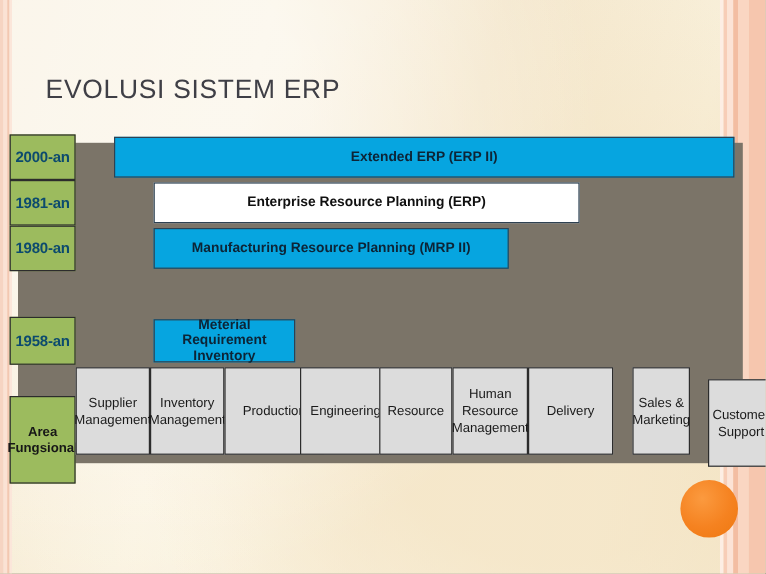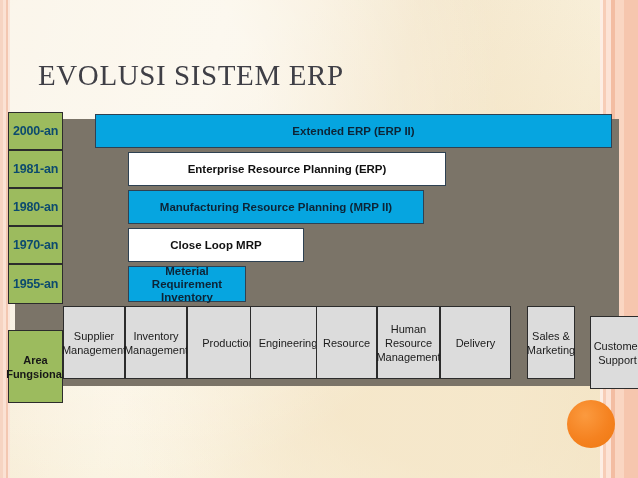--- a/index.html
+++ b/index.html
@@ -38,22 +38,22 @@
   #orb{
     position:absolute; left:567px; top:400px; width:48px; height:48px;
     border-radius:50%;
     background:radial-gradient(circle at 38% 32%, #fb9a3f 0%, #f58220 55%, #ee7810 100%);
     z-index:1;
   }
 
   
   #title{
     position:absolute; left:38px; top:58px;
-    font-family:Liberation Serif, serif;
-    font-size:29px; line-height:34px;
+    font-family:Liberation Sans, sans-serif;
+    font-size:22px; line-height:34px;
     font-variant:small-caps;
     letter-spacing:.6px;
     color:#3f3f46;
     white-space:nowrap;
     z-index:3;
   }
 
   
   #chart{
     position:absolute; left:8px; top:112px;
@@ -139,35 +139,31 @@
 
   <div id="chart">
 
     <div class="row r0">
       <div class="decade">2000-an</div>
       <div class="bar blue" style="left:55px; right:0;margin-left:32px;">Extended ERP (ERP II)</div>
     </div>
 
     <div class="row r1">
       <div class="decade">1981-an</div>
-      <div class="bar white" style="left:120px; width:318px;">Enterprise Resource Planning (ERP)</div>
+      <div class="bar white" style="left:120px; width:355px;">Enterprise Resource Planning (ERP)</div>
     </div>
 
     <div class="row r2">
       <div class="decade">1980-an</div>
       <div class="bar blue" style="left:120px; width:296px;">Manufacturing Resource Planning (MRP II)</div>
     </div>
 
-    <div class="row r3">
-      <div class="decade">1970-an</div>
-      <div class="bar white" style="left:120px; width:176px;">Close Loop MRP</div>
-    </div>
 
     <div class="row r4">
-      <div class="decade">1955-an</div>
+      <div class="decade">1958-an</div>
       <div class="bar blue" style="left:120px; width:118px;">Meterial Requirement Inventory</div>
     </div>
 
     <div class="row r5">
       <div class="areacell">
         <span>Area</span>
         <span>Fungsional</span>
       </div>
       <div class="fcell" style="left:55px;  width:62px;">Supplier Management</div>
       <div class="fcell" style="left:117px; width:62px;">Inventory Management</div>

